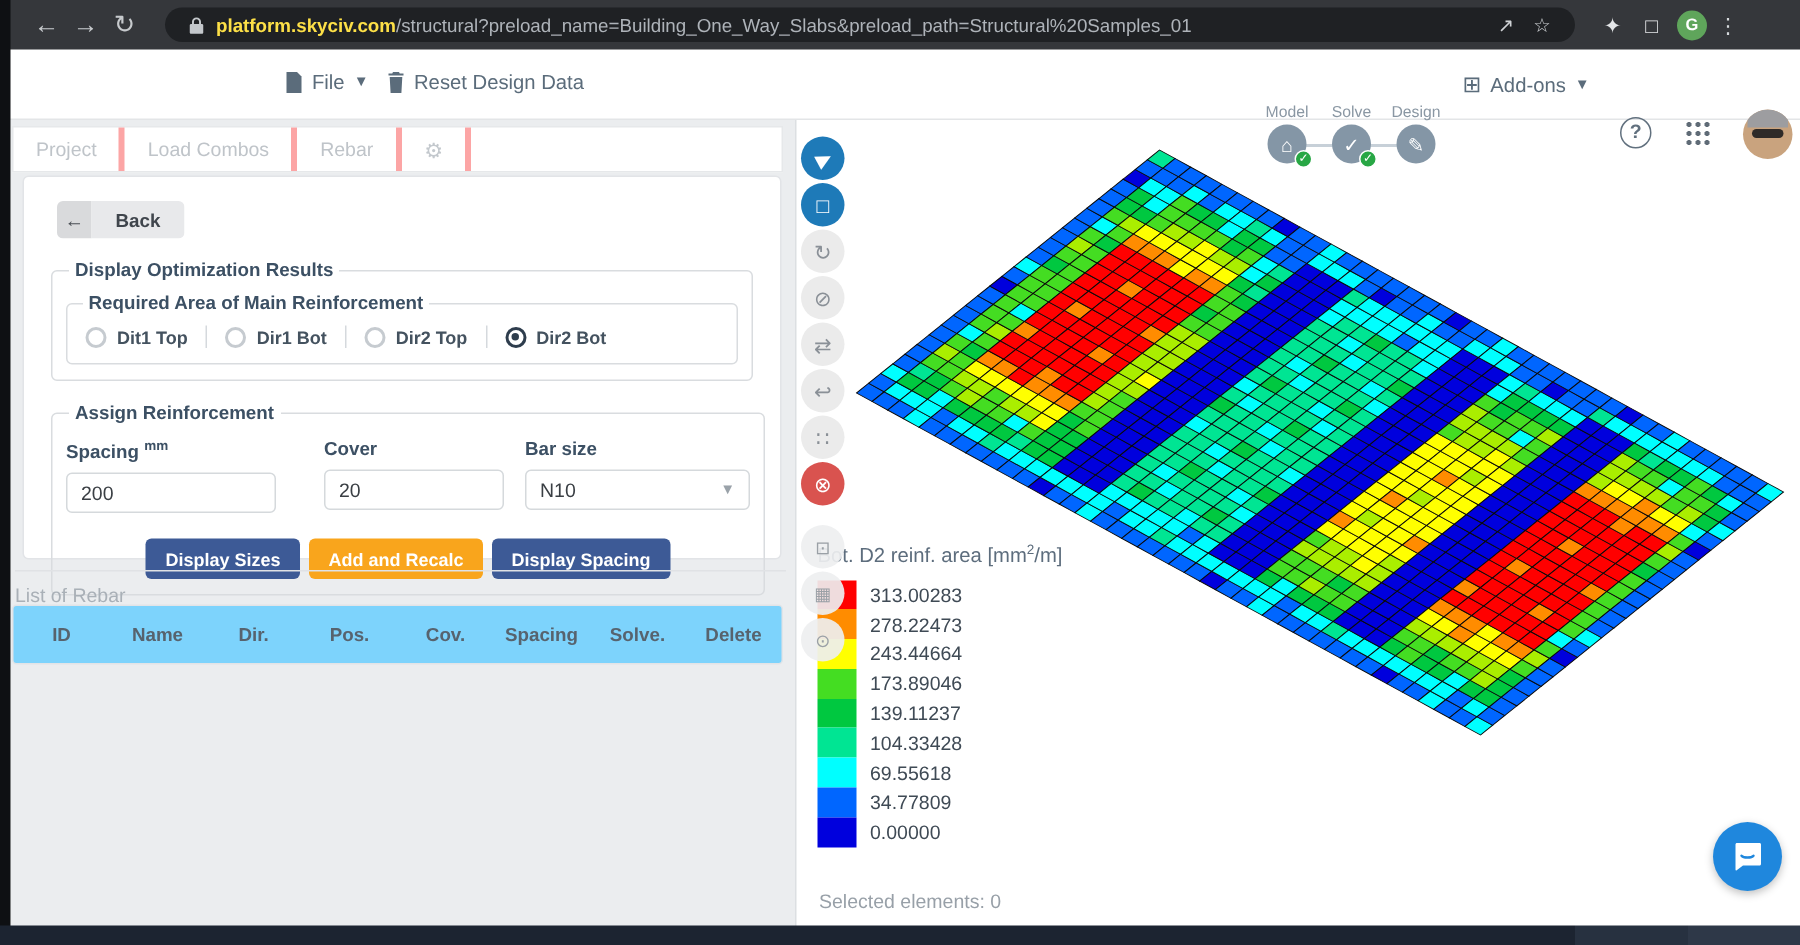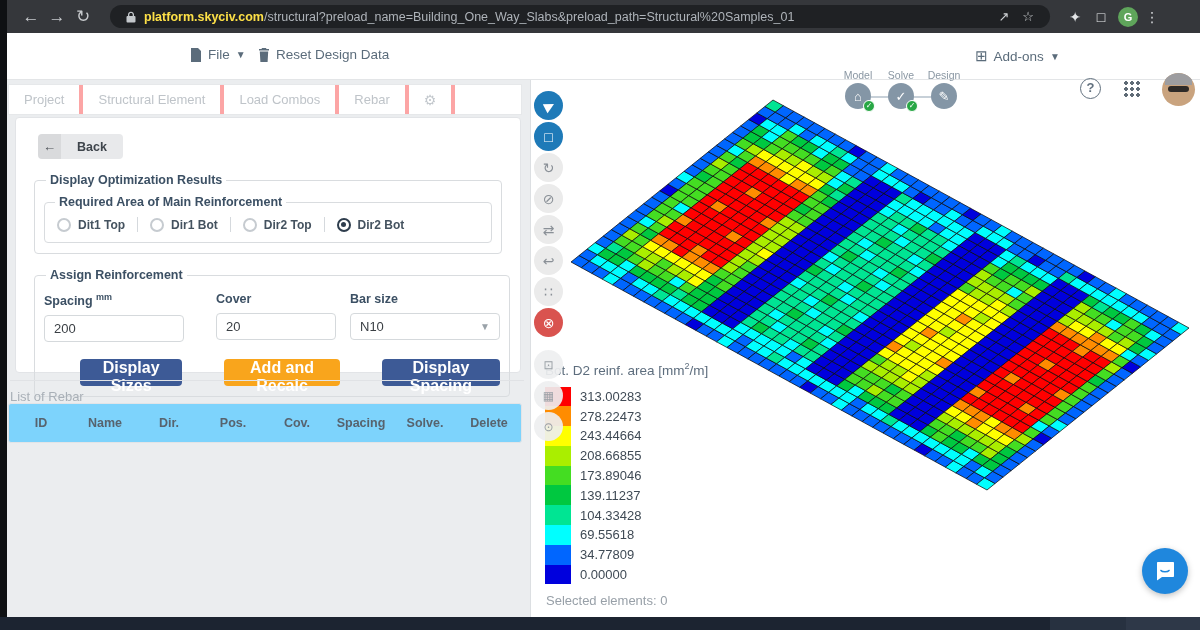--- a/index.html
+++ b/index.html
@@ -64,21 +64,21 @@
   .radio-label { font-size:12px; font-weight:bold; color:#44525f; }
   .vsep { width:1px; height:15px; background:#d5d9dd; }
   .fields-row { display:flex; margin-top:2px; }
   .fld { display:flex; flex-direction:column; }
   .fld-label { font-size:12.5px; font-weight:bold; color:#3c5064; margin-bottom:7px; }
   .fld-label sup { font-size:9px; }
   .fld input, .fld .select { height:27px; border:1px solid #d5d9dc; border-radius:4px; font-size:13px; color:#3a3f44; padding:0 9px; font-family:"Liberation Sans",sans-serif; background:#fff; }
   .fld .select { display:flex; align-items:center; justify-content:space-between; cursor:pointer; }
   .sel-caret { color:#9aa2a9; font-size:10px; }
   .btn-row { display:flex; justify-content:center; gap:6px; margin-top:17px; }
-  .btn { height:27px; border:none; border-radius:4px; color:#fff; font-size:16px; font-weight:bold; padding:0 13px; cursor:pointer; font-family:"Liberation Sans",sans-serif;margin-left:36px; }
+  .btn { height:27px; border:none; border-radius:4px; color:#fff; font-size:12px; font-weight:bold; padding:0 13px; cursor:pointer; font-family:"Liberation Sans",sans-serif; }
   .btn.blue { background:var(--primary_blue); }
   .btn.orange { background:var(--accent_orange); }
   .list-title { position:absolute; left:3px; top:300px; width:514px; font-size:13px; color:#a9b0b7; padding:8px 0 6px 0; border-top:1px solid #e0e2e5; }
   .table-card { position:absolute; left:1px; top:323px; width:514px; height:40px; background:#7dd3fc; border:1px solid #e2e4e7; border-radius:3px; display:flex; align-items:center; }
   .table-card .th { flex:1; text-align:center; font-size:12.5px; font-weight:bold; color:#57636e; }
 
   
   .viewer { position:absolute; left:530px; top:80px; width:670px; height:538px; background:#fff; border-left:1px solid #dcdfe2; }
   .heatmap-svg { position:absolute; left:0; top:0; }
   .vt-col { position:absolute; left:3px; top:11px; display:flex; flex-direction:column; z-index:3; }
@@ -170,21 +170,20 @@
   <div class="apps-grid" data-name="apps-grid-icon"></div>
   <div class="avatar" data-name="user-avatar"></div>
 </div>
 
 <div class="left-strip" data-name="window-edge"></div>
 <div class="bottom-bar" data-name="taskbar"></div>
 
 <div class="left-panel" data-name="left-panel">
   <div class="tab-bar" data-name="tab-bar">
     <div class="tab" data-name="tab-project">Project</div>
-    <div class="tab" data-name="tab-structural-element">Structural Element</div>
     <div class="tab" data-name="tab-load-combos">Load Combos</div>
     <div class="tab" data-name="tab-rebar">Rebar</div>
     <div class="tab tab-gear" data-name="tab-settings">
         <span data-name="gear-icon">⚙</span>
       </div>
     <div class="tab" style="flex:1; border-right:none" data-name="tab-bar-filler"></div>
   </div>
 
   <div class="card" data-name="rebar-settings-card">
     <div class="back-btn" data-name="back-button">
@@ -1311,24 +1310,20 @@
         </div>
         <div class="legend-row" data-name="legend-row">
           <div class="legend-swatch" data-name="legend-color-swatch" style="background: rgb(255, 140, 0);"></div>
           <div class="legend-val" data-name="legend-value">278.22473</div>
         </div>
         <div class="legend-row" data-name="legend-row">
           <div class="legend-swatch" data-name="legend-color-swatch" style="background: rgb(255, 255, 0);"></div>
           <div class="legend-val" data-name="legend-value">243.44664</div>
         </div>
         <div class="legend-row" data-name="legend-row">
-          <div class="legend-swatch" data-name="legend-color-swatch" style="background: rgb(170, 238, 0);"></div>
-          <div class="legend-val" data-name="legend-value">208.66855</div>
-        </div>
-        <div class="legend-row" data-name="legend-row">
           <div class="legend-swatch" data-name="legend-color-swatch" style="background: rgb(68, 221, 34);"></div>
           <div class="legend-val" data-name="legend-value">173.89046</div>
         </div>
         <div class="legend-row" data-name="legend-row">
           <div class="legend-swatch" data-name="legend-color-swatch" style="background: rgb(0, 200, 64);"></div>
           <div class="legend-val" data-name="legend-value">139.11237</div>
         </div>
         <div class="legend-row" data-name="legend-row">
           <div class="legend-swatch" data-name="legend-color-swatch" style="background: rgb(0, 229, 147);"></div>
           <div class="legend-val" data-name="legend-value">104.33428</div>

